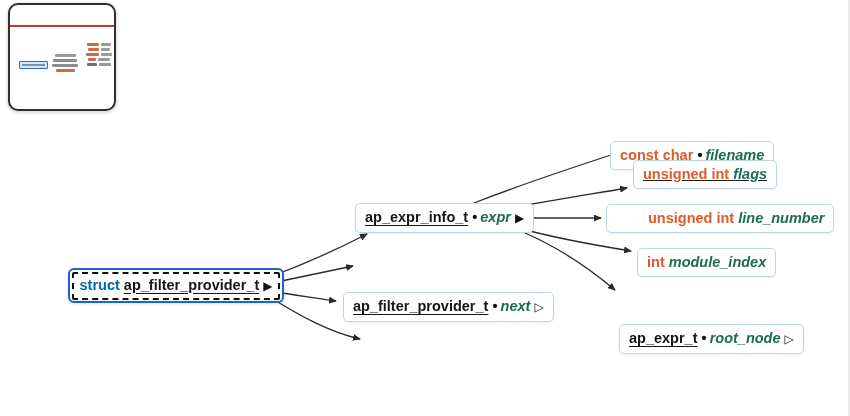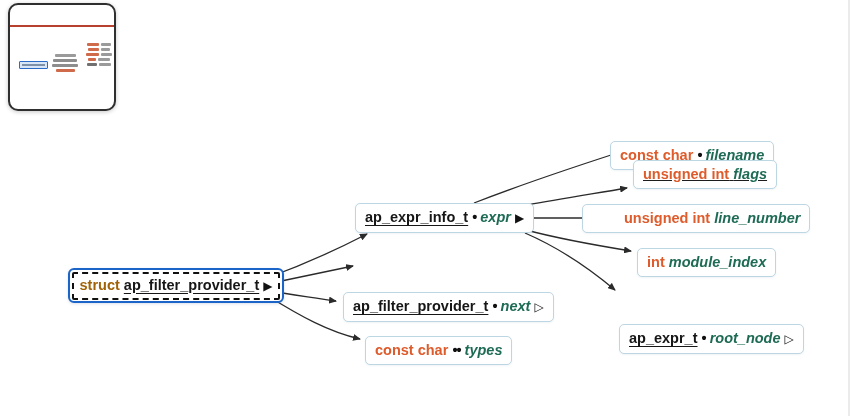--- a/index.html
+++ b/index.html
@@ -26,21 +26,21 @@
   .rootwrap{
     position:absolute;z-index:2;background:#fff;
     border:2.5px solid #1b64c8;border-radius:6px;padding:1.5px;
     box-shadow:0 1px 3px rgba(20,60,120,.15);
   }
   .rootinner{
     border:2px dashed #111;border-radius:2px;
     padding:2px 6px;font-size:14.5px;font-weight:600;color:#141414;
     white-space:nowrap;line-height:19px;background:#fff;
   }
-  .prefix{color:#a16207;}
+  .prefix{color:#0369a1;}
   
   .minimap{
     position:absolute;left:8px;top:3px;width:104px;height:104px;z-index:3;
     background:#fff;border:2px solid #2f2f2f;border-radius:10px;
     box-shadow:0 1px 4px rgba(0,0,0,.22);cursor:pointer;
   }
   .mm-redline{position:absolute;left:0;right:0;top:20px;height:2px;background:#b8402e;}
   .mm-bar{position:absolute;height:3px;border-radius:1px;}
   .mm-node{
     position:absolute;left:9px;top:56px;width:27px;height:6px;
@@ -114,38 +114,33 @@
   </div>
 
 
   <div class="node" style="left:343px;top:292px;text-align:right;">
     <span class="tn">ap_filter_provider_t</span>
     <span class="ptr">•</span>
     <span class="fld">next</span>
     <span class="exp">▷</span>
   </div>
 
-  <div class="node" style="left:365px;top:336px;">
-    <span class="kw">const char</span>
-    <span class="ptr">••</span>
-    <span class="fld">types</span>
-  </div>
 
   <div class="node" style="left:610px;top:116px;margin-top:25px;">
     <span class="kw">const char</span>
     <span class="ptr">•</span>
     <span class="fld">filename</span>
   </div>
 
   <div class="node" style="left:633px;top:160px;text-decoration:underline;">
     <span class="kw">unsigned int</span>
     <span class="fld">flags</span>
   </div>
 
-  <div class="node" style="left:582px;top:204px;padding-left:41px;">
+  <div class="node" style="left:606px;top:204px;padding-left:41px;">
     <span class="kw">unsigned int</span>
     <span class="fld">line_number</span>
   </div>
 
   <div class="node" style="left:637px;top:248px;">
     <span class="kw">int</span>
     <span class="fld">module_index</span>
   </div>
 
   <div class="node" style="left:619px;top:292px;margin-top:32px;">

